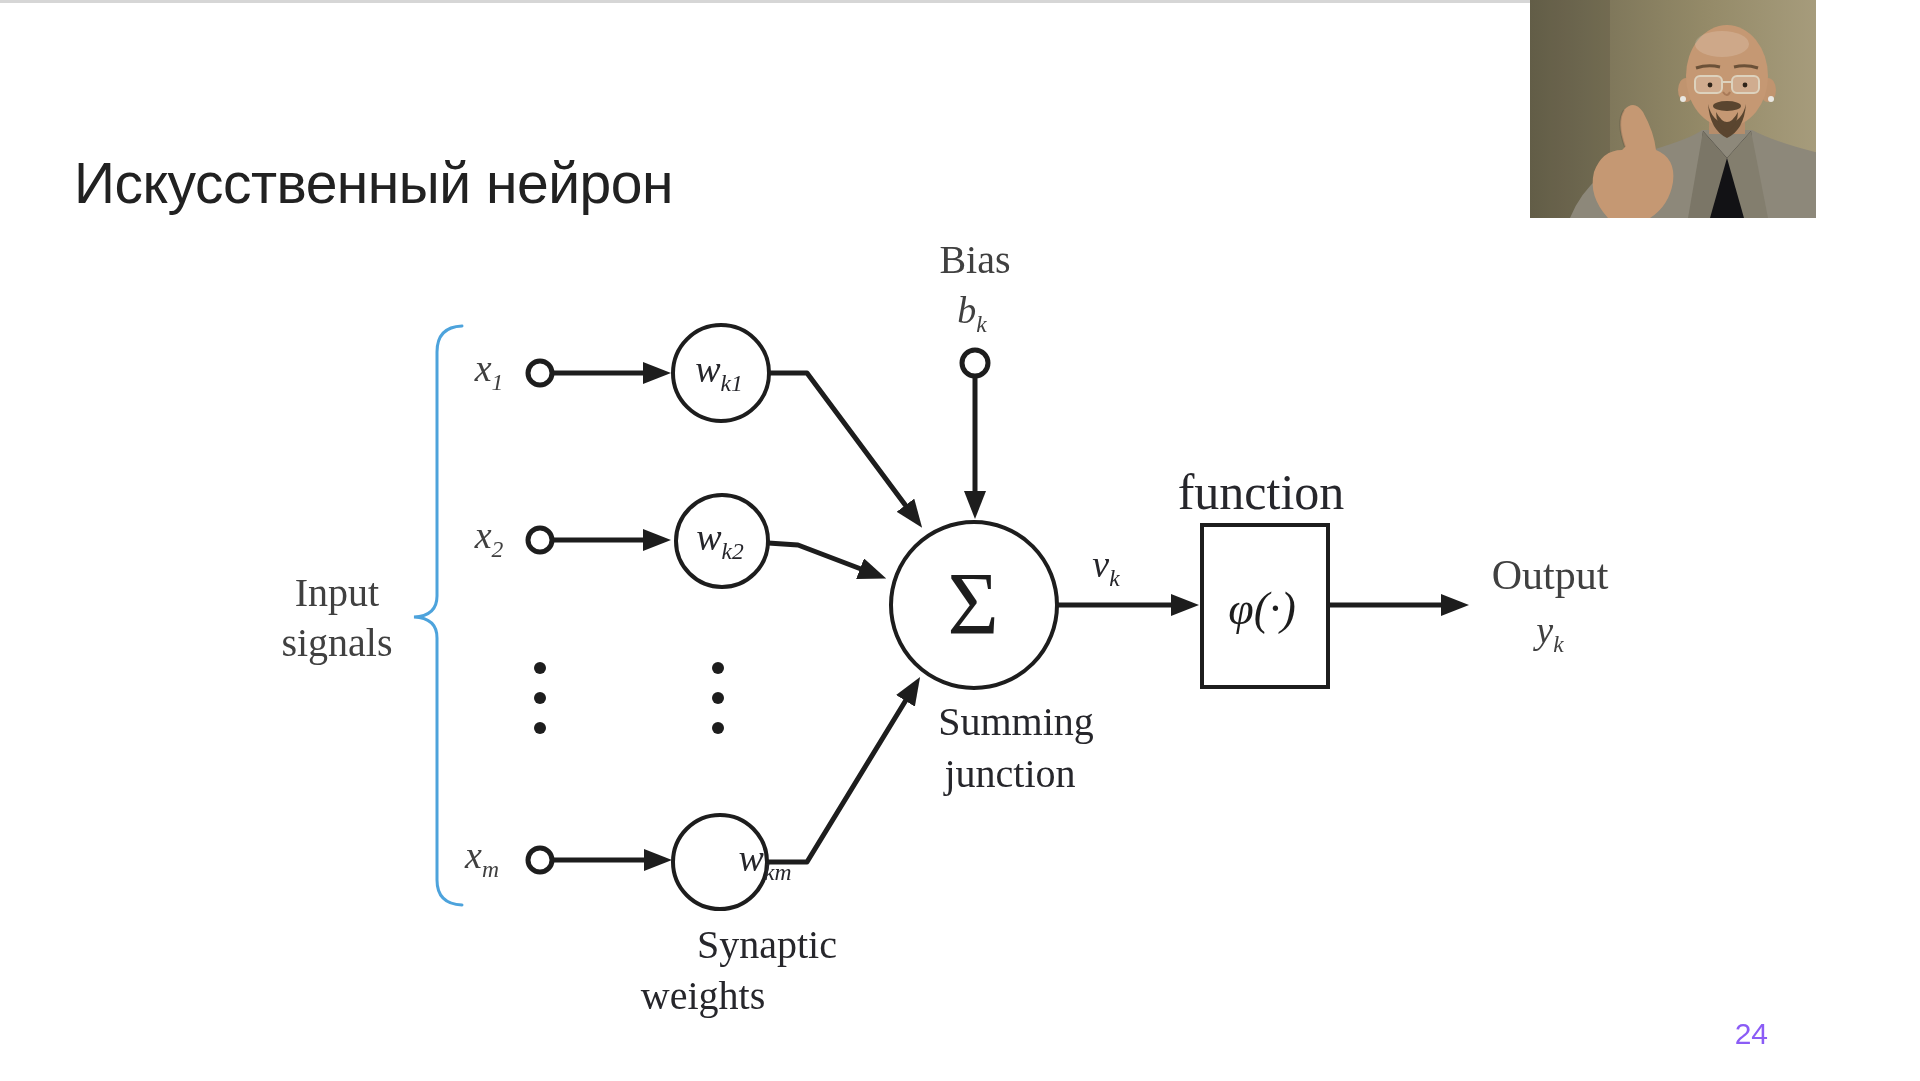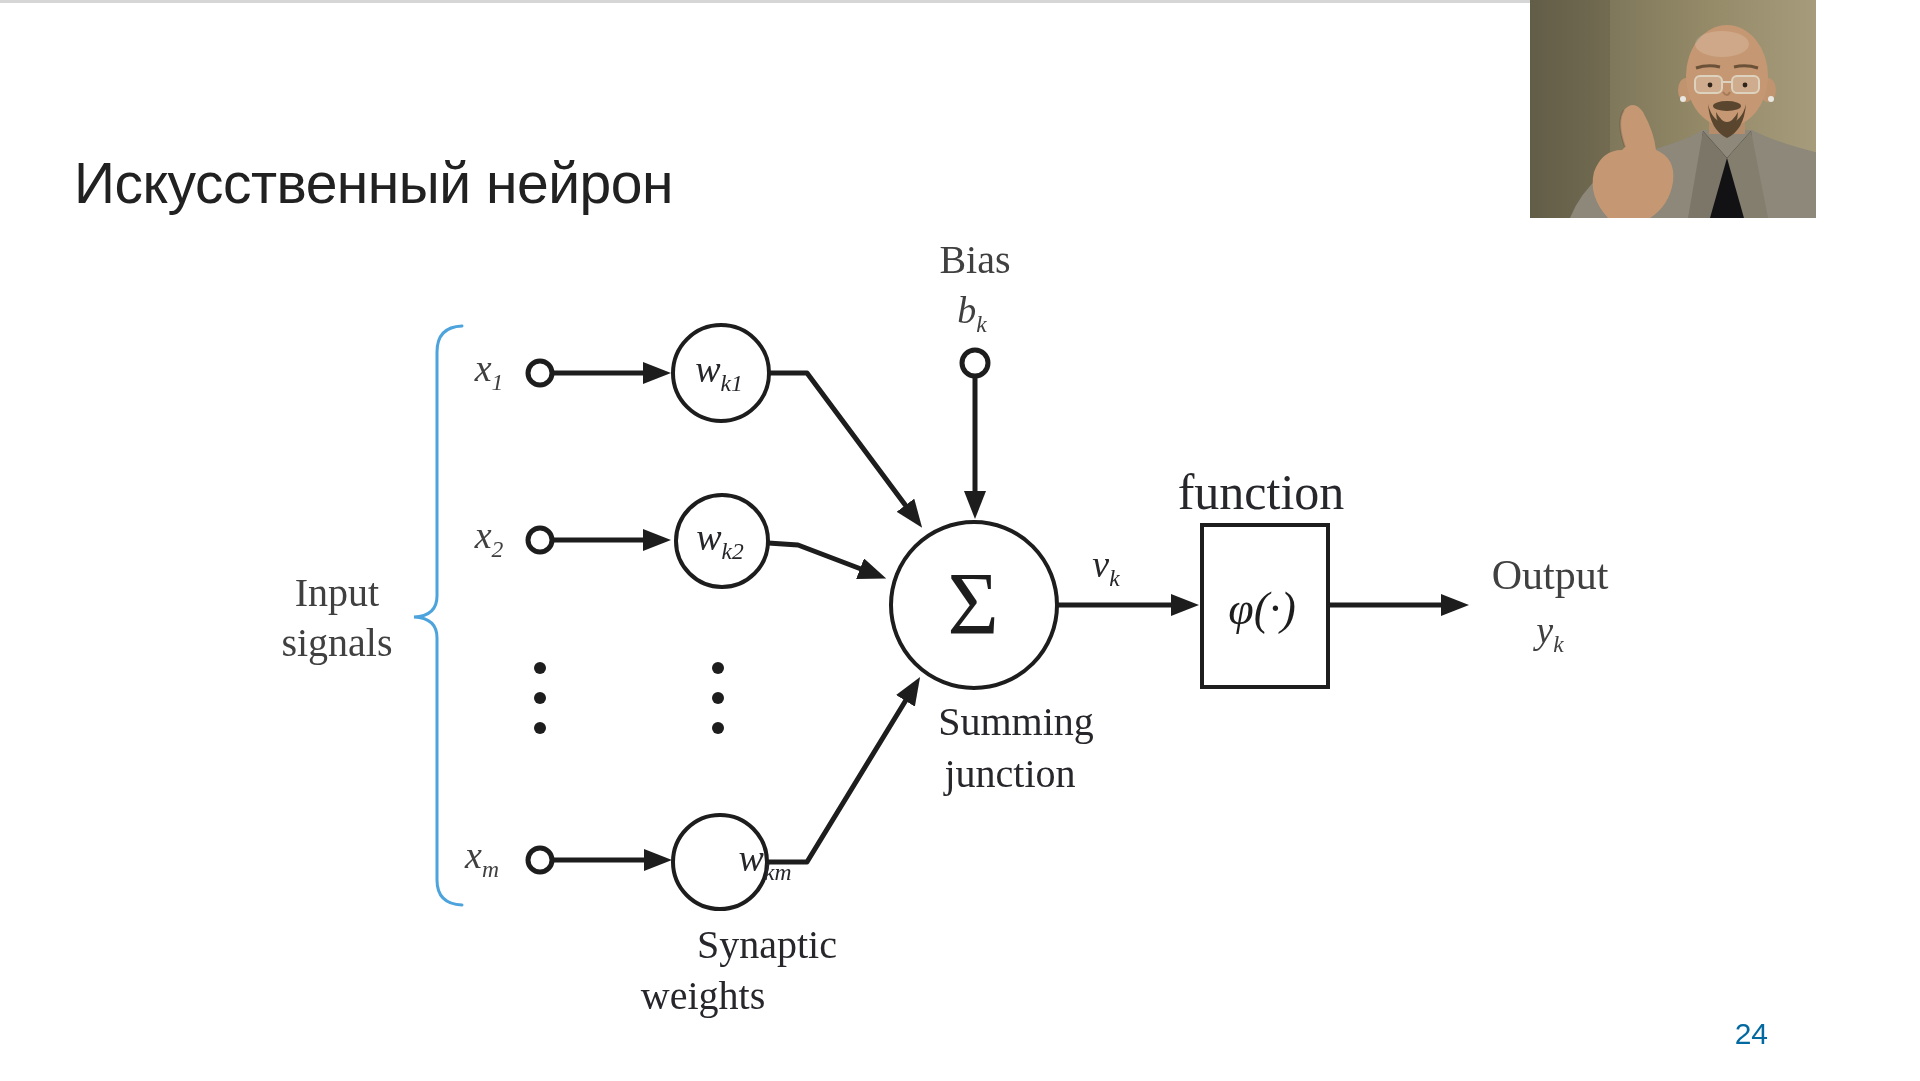--- a/index.html
+++ b/index.html
@@ -26,21 +26,21 @@
   .serif-lbl{font-size:40px;}
   .math i{font-style:italic;}
   .math sub{font-size:0.62em;}
   .math{font-style:italic;}
   .mathsize{font-size:38px;}
   .sigma{font-size:88px;color:#1d1d1d;font-style:normal;}
   .phi{font-size:46px;color:#1d1d1d;}
   .page-num{
     position:absolute;right:48px;bottom:30px;
     font-family:"Liberation Sans", sans-serif;
-    font-size:30px;color:#0369a1;
+    font-size:30px;color:#8b5cf6;
   }
   .webcam{
     position:absolute;left:1530px;top:0;width:390px;height:218px;
     overflow:hidden;
   }
   svg.diagram{position:absolute;left:0;top:0;}
 </style>
 </head>
 <body>
 

